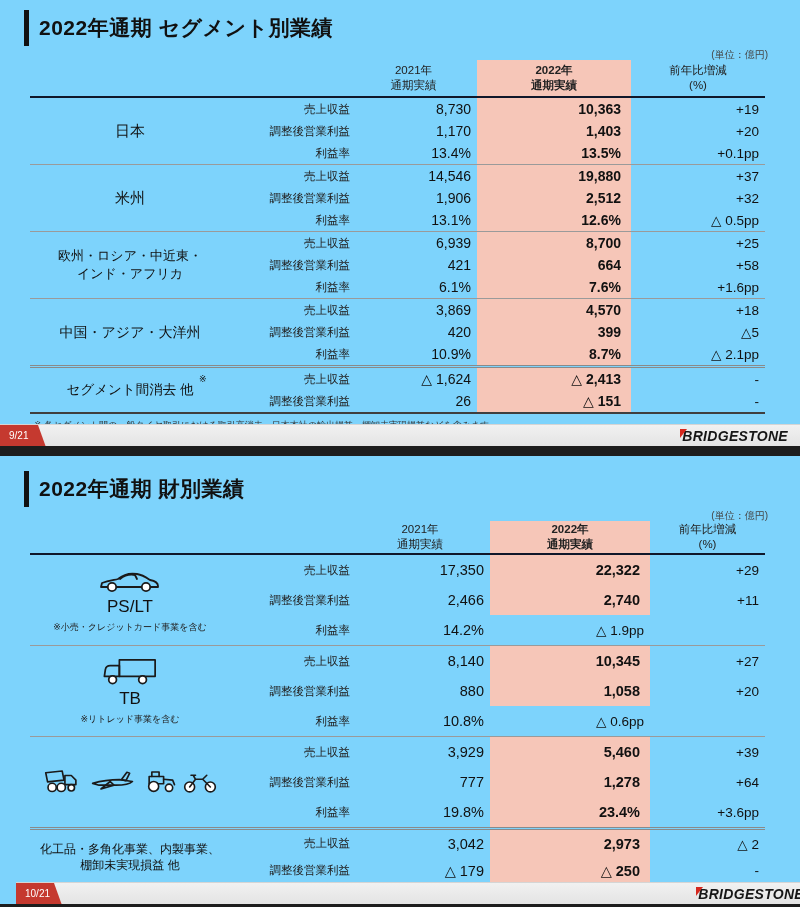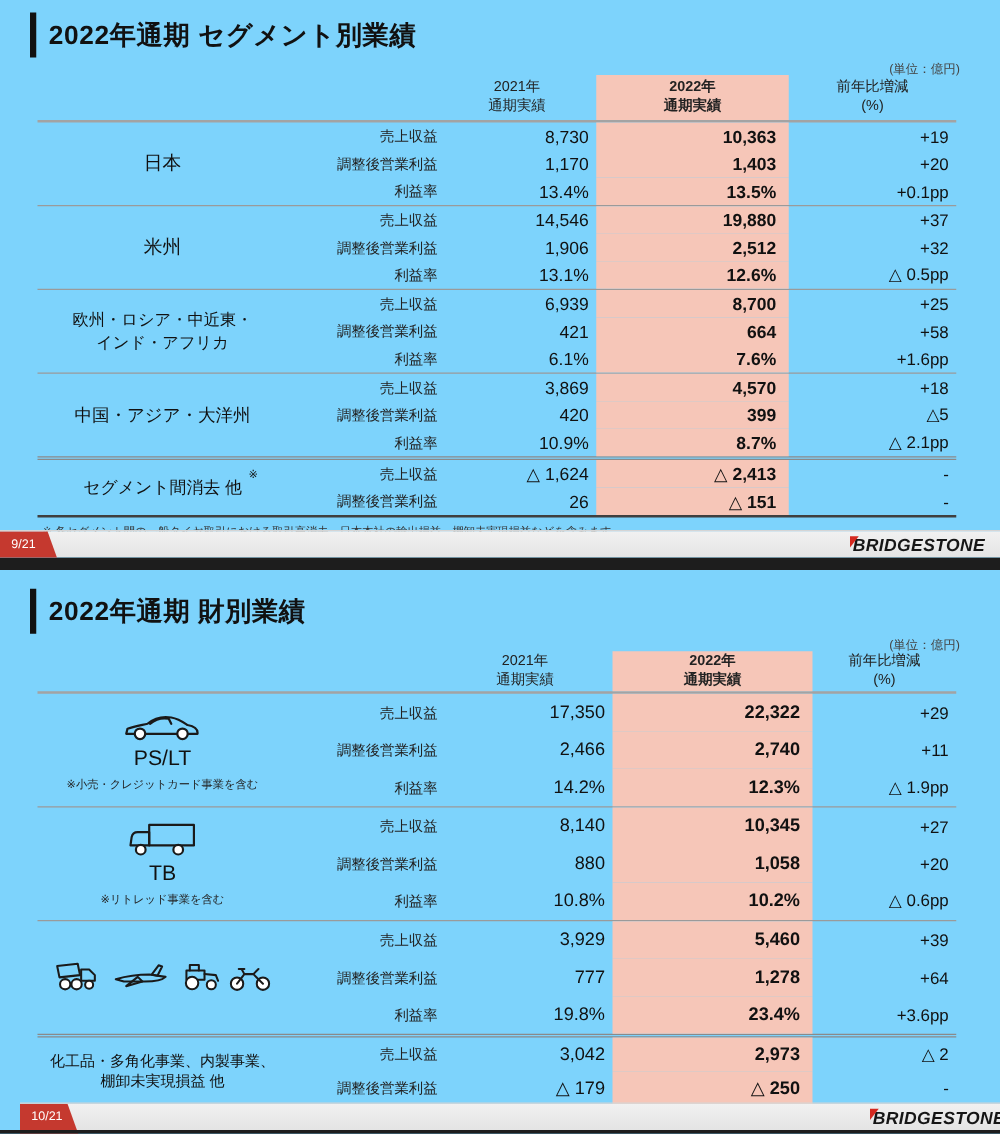--- a/index.html
+++ b/index.html
@@ -14,21 +14,21 @@
   .title-row{display:flex;align-items:center;gap:10px;margin:8px 0 0 24px;height:40px;}
   #slide2 .title-row{margin-top:13px;}
   .title-bar{width:5px;height:36px;background:#111;}
   .title{margin:0;font-size:21px;font-weight:700;color:#111;letter-spacing:.5px;}
   .unit{height:12px;text-align:right;margin-right:32px;font-size:10px;color:#444;}
 
   
   .table{margin:0 35px 0 30px;border-bottom:2px solid #3f3f3f;}
   .t1{--ca:127px;--cb:154px;--cc:134px;}
   .t2{--ca:140px;--cb:160px;--cc:115px;}
-  .thead{display:grid;grid-template-columns:320px var(--ca) var(--cb) var(--cc);height:36px;border-bottom:2px solid #a3a3a3;}
+  .thead{display:grid;grid-template-columns:320px var(--ca) var(--cb) var(--cc);height:36px;border-bottom:2px solid #0f172a;}
   .t2 .thead{height:32px;}
   .h{display:flex;align-items:center;justify-content:center;text-align:center;font-size:11.5px;line-height:1.3;color:#222;}
   .ml{white-space:pre-line;}
   .hb{font-weight:700;background:var(--pink);}
   :root{--pink:#f6c6b8;}
 
   .sect{display:flex;}
   .sect + .sect{border-top:1px solid #9a9a9a;}
   .sect.dbl{border-top:3px double #8a8a8a;}
   .sect-label{width:200px;display:flex;flex-direction:column;align-items:center;justify-content:center;}
@@ -276,21 +276,20 @@
         </div>
         <div class="trow">
           <div class="cm">調整後営業利益</div>
           <div class="ca">2,466</div>
           <div class="cb">2,740</div>
           <div class="cc">+11</div>
         </div>
         <div class="trow">
           <div class="cm">利益率</div>
           <div class="ca">14.2%</div>
-          <div class="cb">12.3%</div>
           <div class="cc">△ 1.9pp</div>
         </div>
       </div>
     </div>
 
     <div class="sect s-tb">
       <div class="sect-label">
         <div class="icons">
           <svg class="icon" width="60" height="29" viewBox="0 0 60 30">
             <rect x="19" y="3" width="37" height="17"></rect>
@@ -313,21 +312,20 @@
         </div>
         <div class="trow">
           <div class="cm">調整後営業利益</div>
           <div class="ca">880</div>
           <div class="cb">1,058</div>
           <div class="cc">+20</div>
         </div>
         <div class="trow">
           <div class="cm">利益率</div>
           <div class="ca">10.8%</div>
-          <div class="cb">10.2%</div>
           <div class="cc">△ 0.6pp</div>
         </div>
       </div>
     </div>
 
     <div class="sect s-sp">
       <div class="sect-label">
         <div class="icons">
           <svg class="icon" width="42" height="26" viewBox="0 0 46 28">
             <path d="M3 5 L21 3 L23 13 L5 15 Z"></path>

